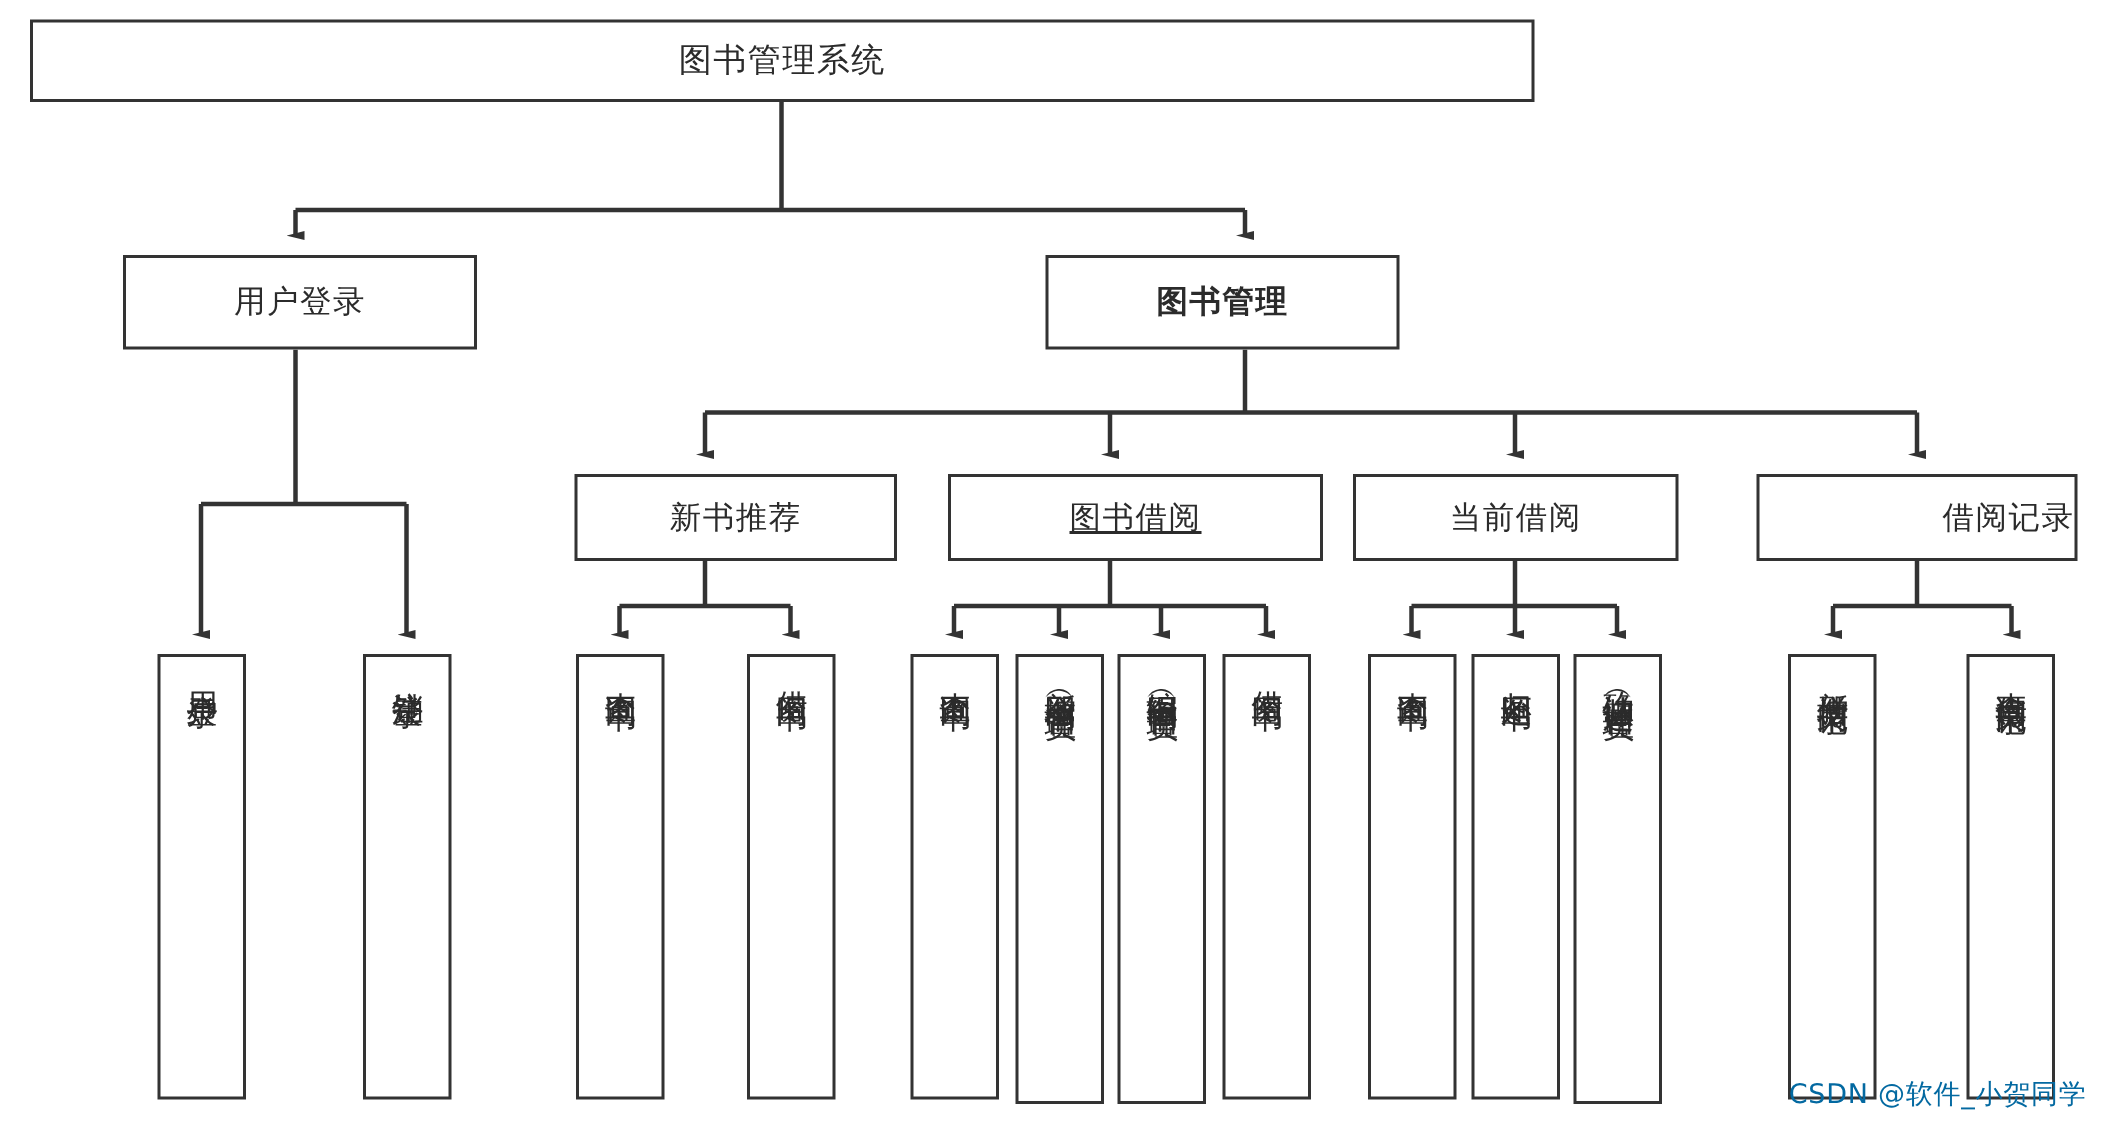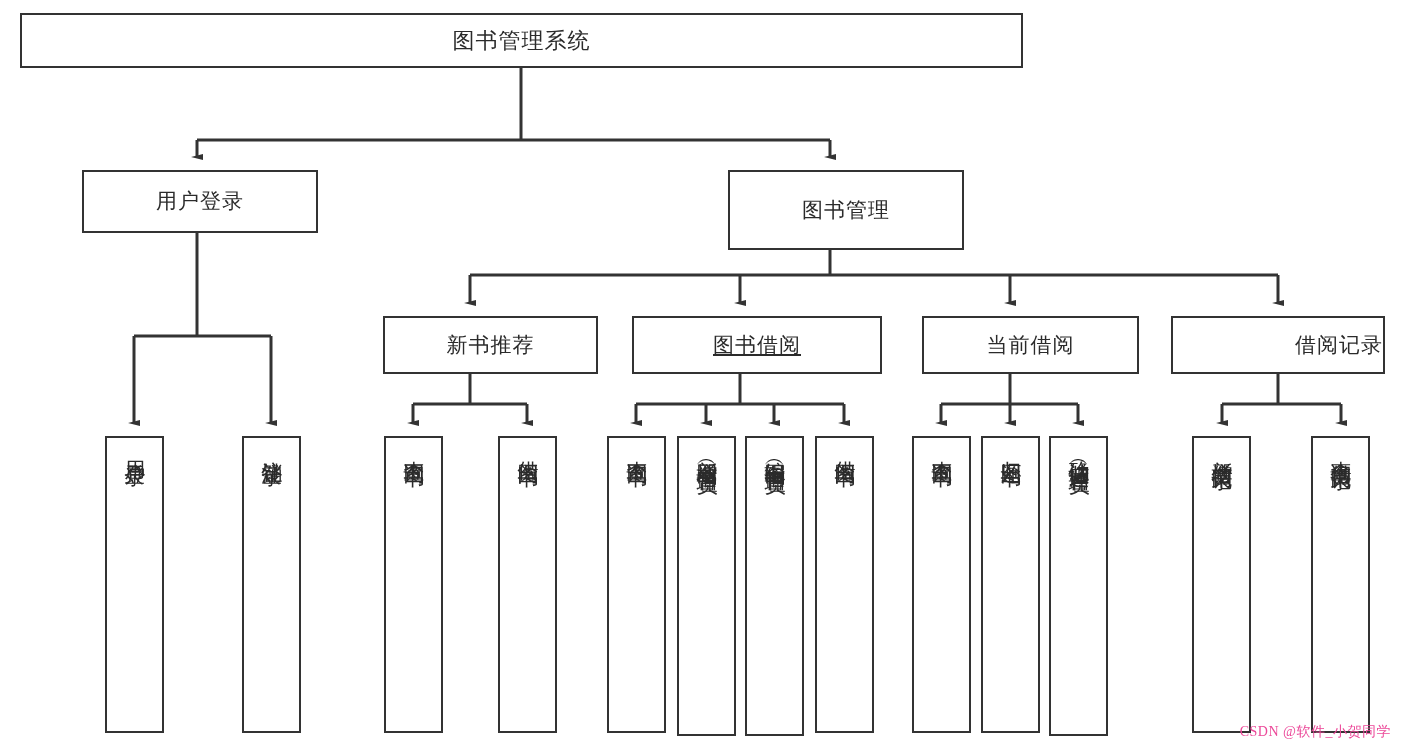--- a/index.html
+++ b/index.html
@@ -52,26 +52,25 @@
     text-orientation:upright;
     font-size:21px;
     line-height:1.18;
     letter-spacing:2px;
     white-space:normal;
   }
   .watermark{
     position:absolute;
     right:14px;
     bottom:6px;
-    font-size:14px;
-    color:#ec4899;
+    font-size:18px;
+    color:#0369a1;
     letter-spacing:0.5px;
     z-index:3;
     white-space:nowrap;
-    font-family:Liberation Serif, serif;
   }
 </style>
 </head>
 <body>
 
 <div id="canvas">
 
   <svg id="edges" viewBox="0 0 1405 747" xmlns="http://www.w3.org/2000/svg">
     <defs>
       <marker id="arrow" markerWidth="10" markerHeight="12" refX="3" refY="6" orient="auto" markerUnits="userSpaceOnUse">
@@ -127,31 +126,31 @@
     </g>
   </svg>
 
   <div class="node root" style="left:20px; top:13px; width:1003px; height:55px;">
     <span class="label">图书管理系统</span>
   </div>
 
   <div class="node" style="left:82px; top:170px; width:236px; height:63px;">
     <span class="label">用户登录</span>
   </div>
-  <div class="node" style="left:728px; top:170px; width:236px; height:80px;">
+  <div class="node" style="left:697px; top:170px; width:236px; height:63px;font-weight:bold;">
     <span class="label">图书管理</span>
   </div>
 
   <div class="node" style="left:363px; top:316px; width:215px; height:58px;margin-left:20px;">
     <span class="label">新书推荐</span>
   </div>
   <div class="node" style="left:632px; top:316px; width:250px; height:58px;text-decoration:underline;">
     <span class="label">图书借阅</span>
   </div>
-  <div class="node" style="left:922px; top:316px; width:217px; height:58px;">
+  <div class="node" style="left:902px; top:316px; width:217px; height:58px;">
     <span class="label">当前借阅</span>
   </div>
   <div class="node" style="left:1171px; top:316px; width:214px; height:58px;justify-content:flex-end;">
     <span class="label">借阅记录</span>
   </div>
 
   <div class="node leaf" style="left:105px; top:436px; width:59px; height:297px;">
     <span class="label">用户登录</span>
   </div>
   <div class="node leaf" style="left:242px; top:436px; width:59px; height:297px;">

